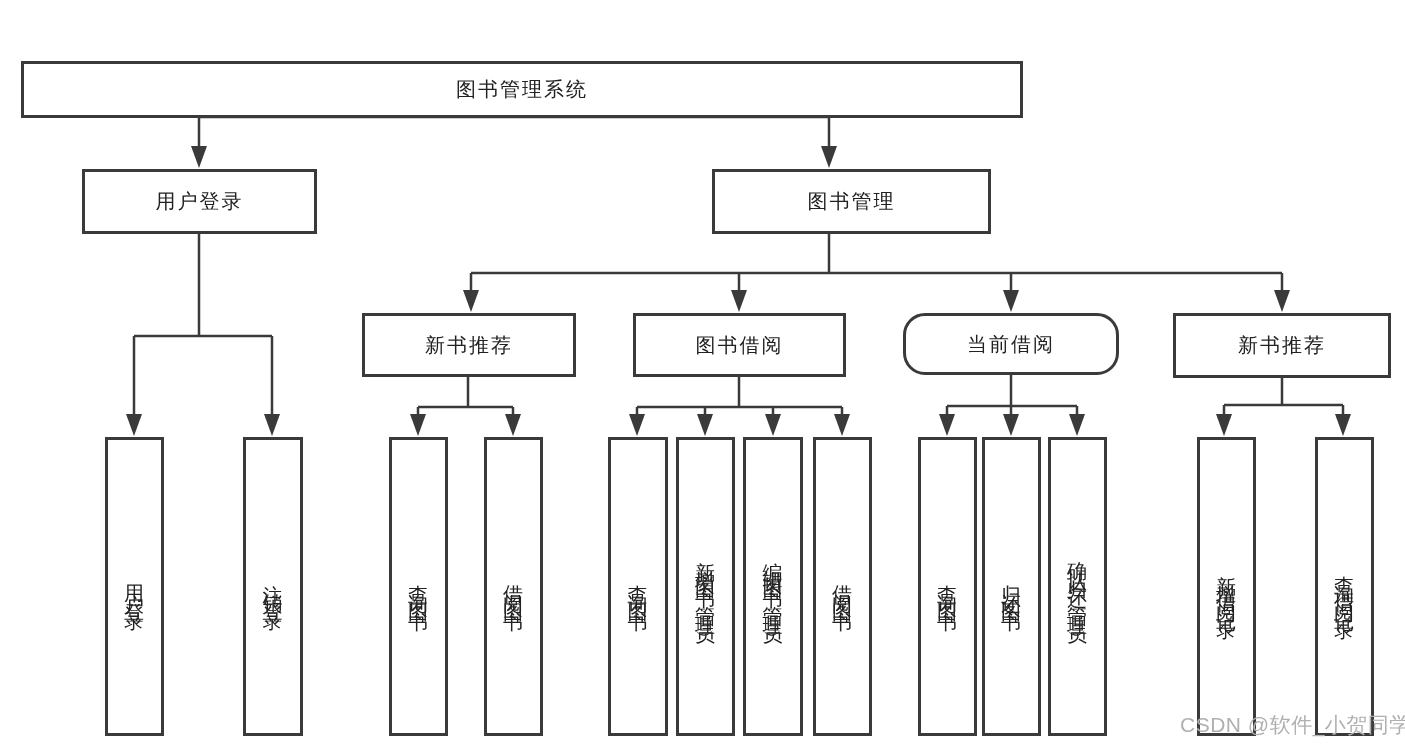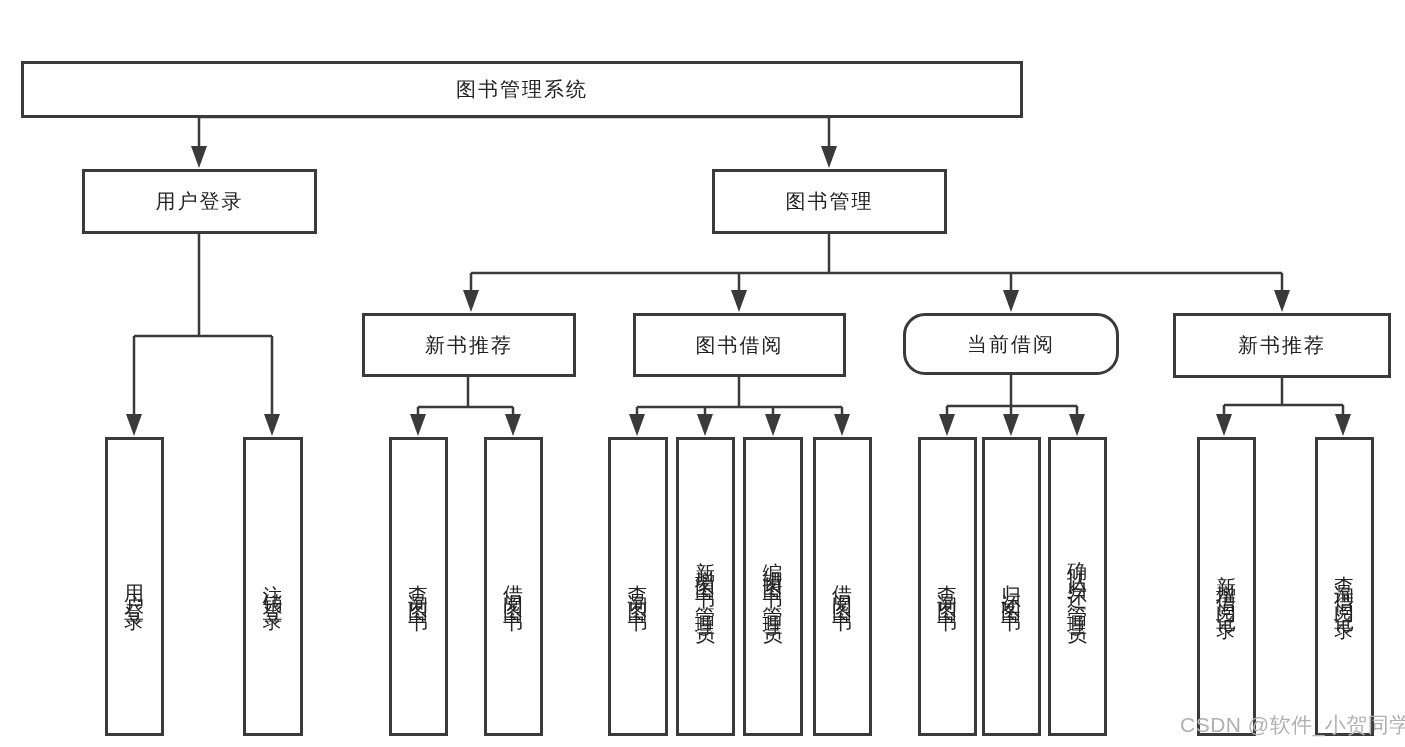--- a/index.html
+++ b/index.html
@@ -95,21 +95,21 @@
     </g>
   </svg>
 
   <div class="node" style="left:21px; top:13px; width:1002px; height:57px;margin-top:48px;">
     <span class="lbl">图书管理系统</span>
   </div>
 
   <div class="node" style="left:82px; top:169px; width:235px; height:65px;">
     <span class="lbl">用户登录</span>
   </div>
-  <div class="node" style="left:712px; top:169px; width:235px; height:65px;">
+  <div class="node" style="left:712px; top:169px; width:279px; height:65px;">
     <span class="lbl">图书管理</span>
   </div>
 
   <div class="node" style="left:362px; top:313px; width:214px; height:64px;">
     <span class="lbl">新书推荐</span>
   </div>
   <div class="node" style="left:633px; top:313px; width:213px; height:64px;">
     <span class="lbl">图书借阅</span>
   </div>
   <div class="node" style="left:903px; top:313px; width:216px; height:62px;border-radius:22px;">

